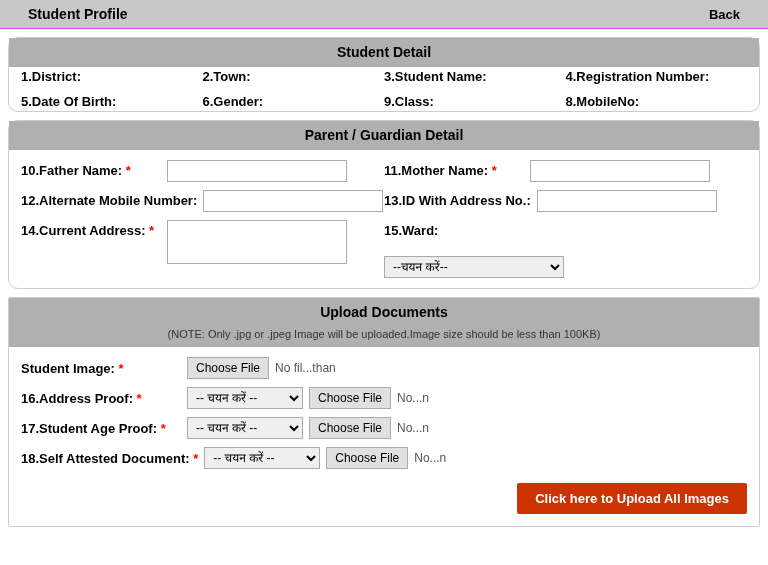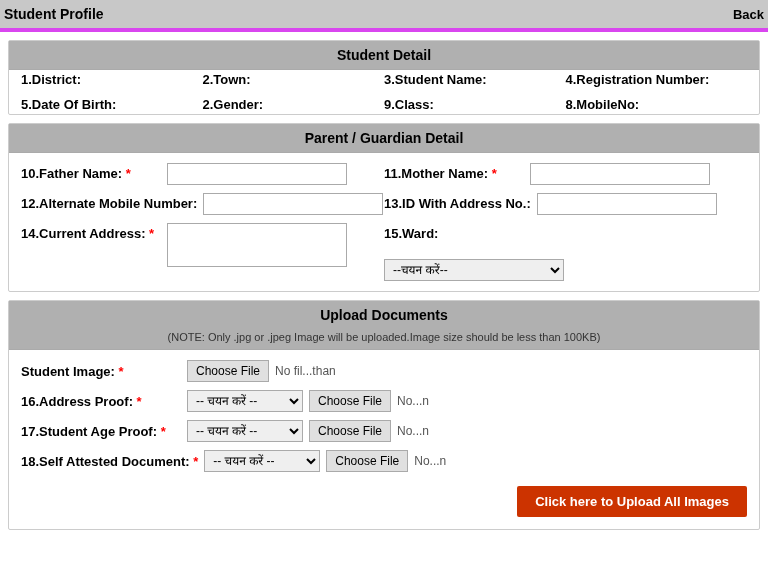--- a/index.html
+++ b/index.html
@@ -11,41 +11,41 @@
       width: 768px;
       min-height: 565px;
     }
 
     
     .page-header {
       background: #c8c8c8;
       display: flex;
       justify-content: space-between;
       align-items: center;
-      padding: 6px 4px;
-      border-bottom: 4px solid #d946ef;
+      padding: 6px 28px;
+      border-bottom: 1px solid #d946ef;
       gap: 40px;
     }
     .page-header .title {
       font-weight: bold;
       font-size: 14px;
     }
     .page-header .back-link {
       font-weight: bold;
       font-size: 13px;
       color: #000;
       text-decoration: none;
       cursor: pointer;
     }
 
     
     .section {
       border: 1px solid #ccc;
       margin: 8px;
-      border-radius: 2px;
+      border-radius: 10px;
     }
 
     .section-header {
       background: #b0b0b0;
       text-align: center;
       font-weight: bold;
       font-size: 14px;
       padding: 6px;
       border-bottom: 1px solid #aaa;
     }
@@ -213,21 +213,21 @@
       <span class="detail-label">3.Student Name:</span>
     </div>
     <div class="detail-item">
       <span class="detail-label">4.Registration Number:</span>
     </div>
 
     <div class="detail-item">
       <span class="detail-label">5.Date Of Birth:</span>
     </div>
     <div class="detail-item">
-      <span class="detail-label">2.Gender:</span>
+      <span class="detail-label">6.Gender:</span>
     </div>
 
     <div class="detail-item">
       <span class="detail-label">9.Class:</span>
     </div>
     <div class="detail-item">
       <span class="detail-label">8.MobileNo:</span>
     </div>
   </div>
 </div>

